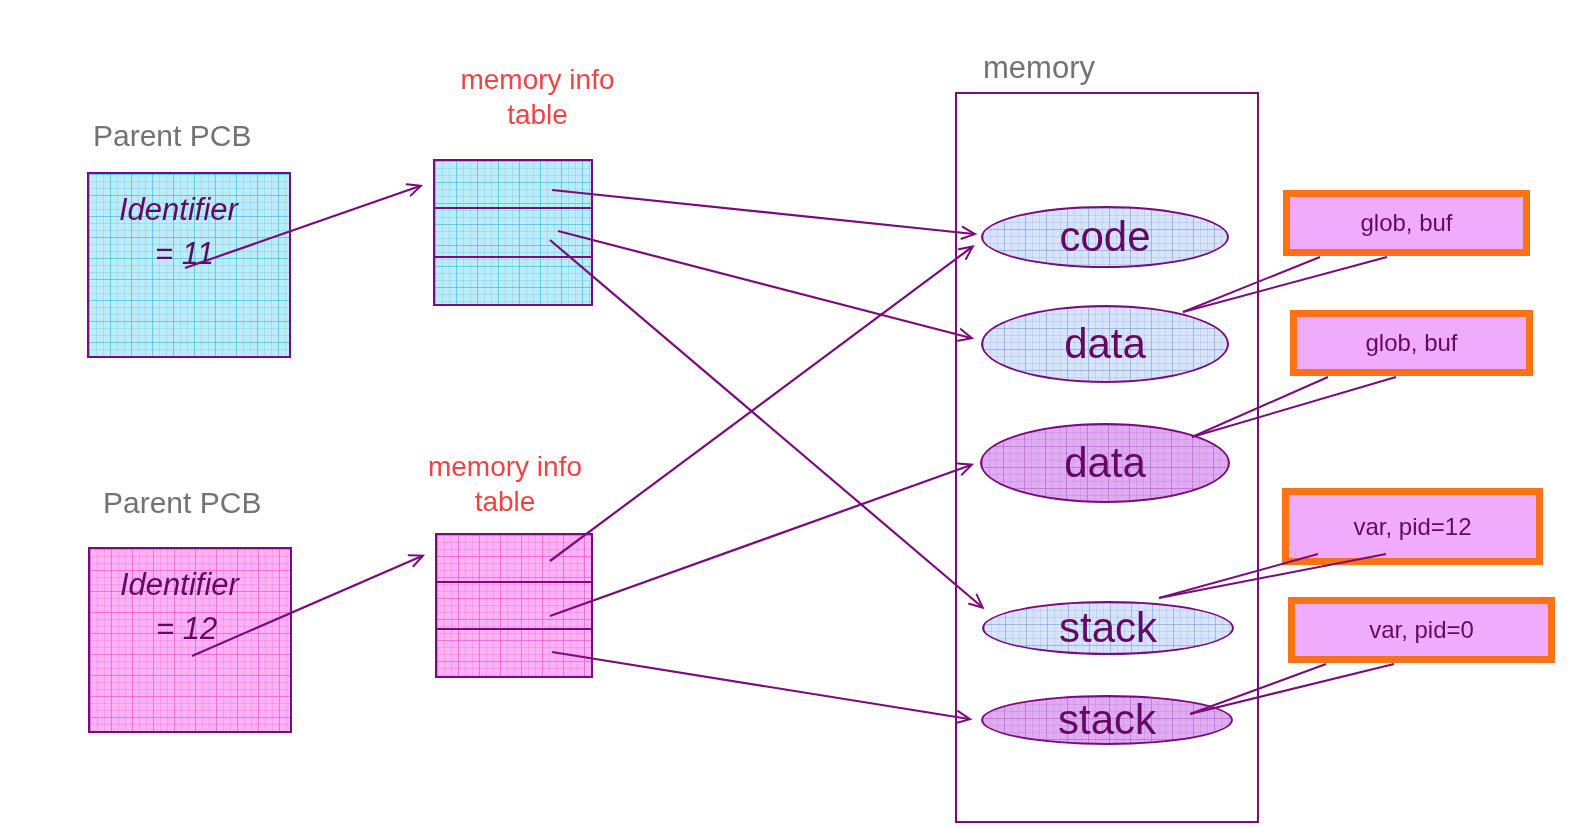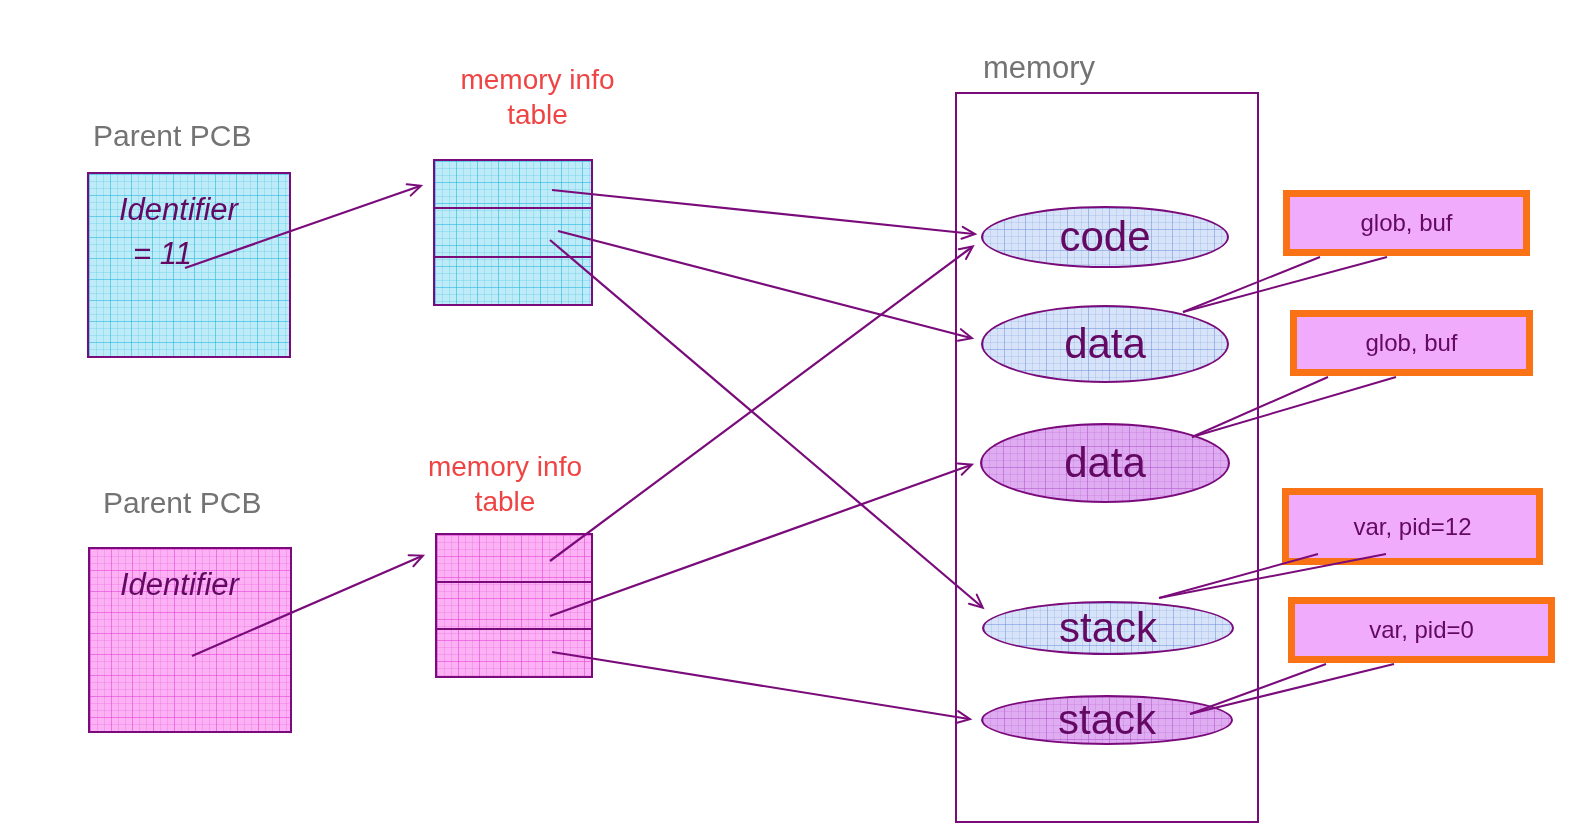--- a/index.html
+++ b/index.html
@@ -45,21 +45,21 @@
     background-image:
       linear-gradient(rgba(178,84,208,0.45) 1px, transparent 1px),
       linear-gradient(90deg, rgba(178,84,208,0.45) 1px, transparent 1px),
       linear-gradient(rgba(178,84,208,0.20) 1px, transparent 1px),
       linear-gradient(90deg, rgba(178,84,208,0.20) 1px, transparent 1px);
     background-size:21px 21px,21px 21px,7px 7px,7px 7px;
   }
 
   .pcb-box{border:2px solid #7A0B7A;box-sizing:border-box;padding:14px 0 0 30px;
            font-size:31px;line-height:44px;color:#630863;font-style:italic;}
-  .pcb-box .l2{margin-left:14px;}
+  .pcb-box .l2{padding-left:36px;}
   .mtable{border:2px solid #7A0B7A;box-sizing:border-box;display:flex;flex-direction:column;}
   .mtable .trow{flex:1 1 0;box-sizing:border-box;}
   .mtable .trow + .trow{border-top:2px solid #7A0B7A;}
   .memrect{border:2px solid #7A0B7A;box-sizing:border-box;background:transparent;}
   .ellipse{border:2px solid #7A0B7A;border-radius:50%;box-sizing:border-box;
            display:flex;align-items:center;justify-content:center;
            font-size:42px;color:#630863;}
   .callout{background:#f0abfc;border:7px solid #f97316;box-sizing:border-box;
            display:flex;align-items:center;justify-content:center;
            font-size:24px;color:#630863;z-index:4;}
@@ -109,20 +109,21 @@
   </div>
   <div class="abs hatch-cyan mtable" style="left:433px;top:159px;width:160px;height:147px;">
     <div class="trow"></div>
     <div class="trow"></div>
     <div class="trow"></div>
   </div>
 
   <div class="abs lbl" style="left:103px;top:486px;font-size:30px;">Parent PCB</div>
   <div class="abs hatch-pink pcb-box" style="left:88px;top:547px;width:204px;height:186px;">
     <div>Identifier</div>
+    <div class="l2">= 12</div>
   </div>
 
   <div class="abs lbl-b" style="left:390px;top:449px;width:230px;font-size:28px;">
     <div>memory info</div>
     <div>table</div>
   </div>
   <div class="abs hatch-pink mtable" style="left:435px;top:533px;width:158px;height:145px;">
     <div class="trow"></div>
     <div class="trow"></div>
     <div class="trow"></div>

